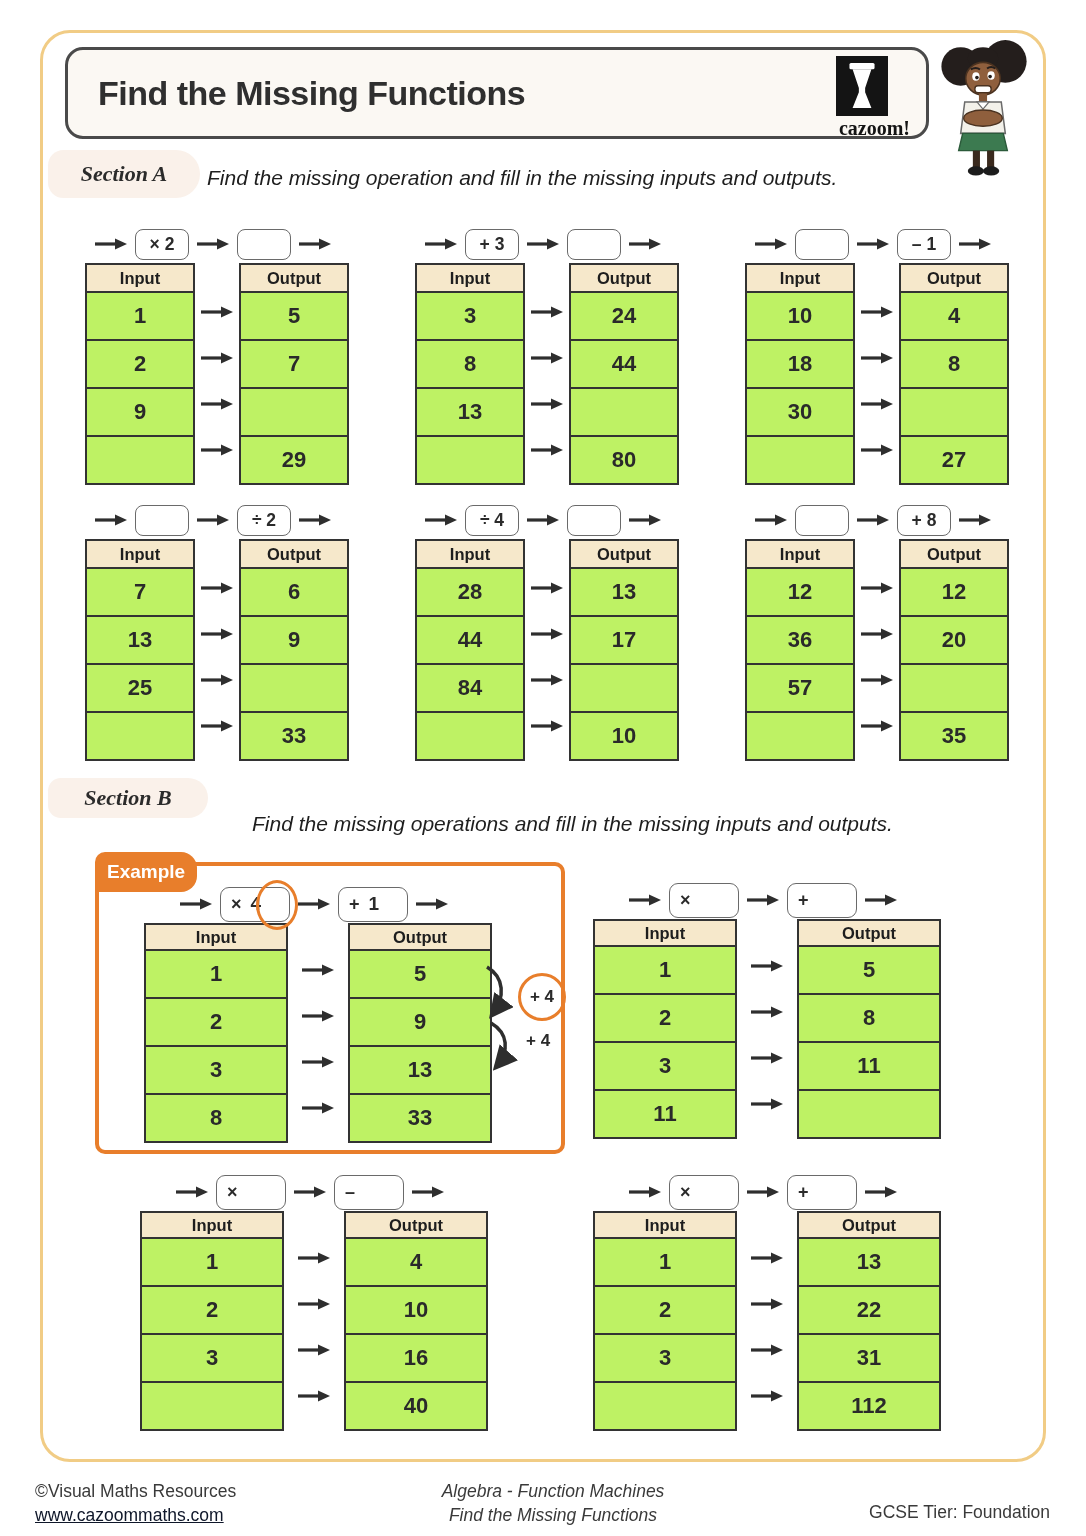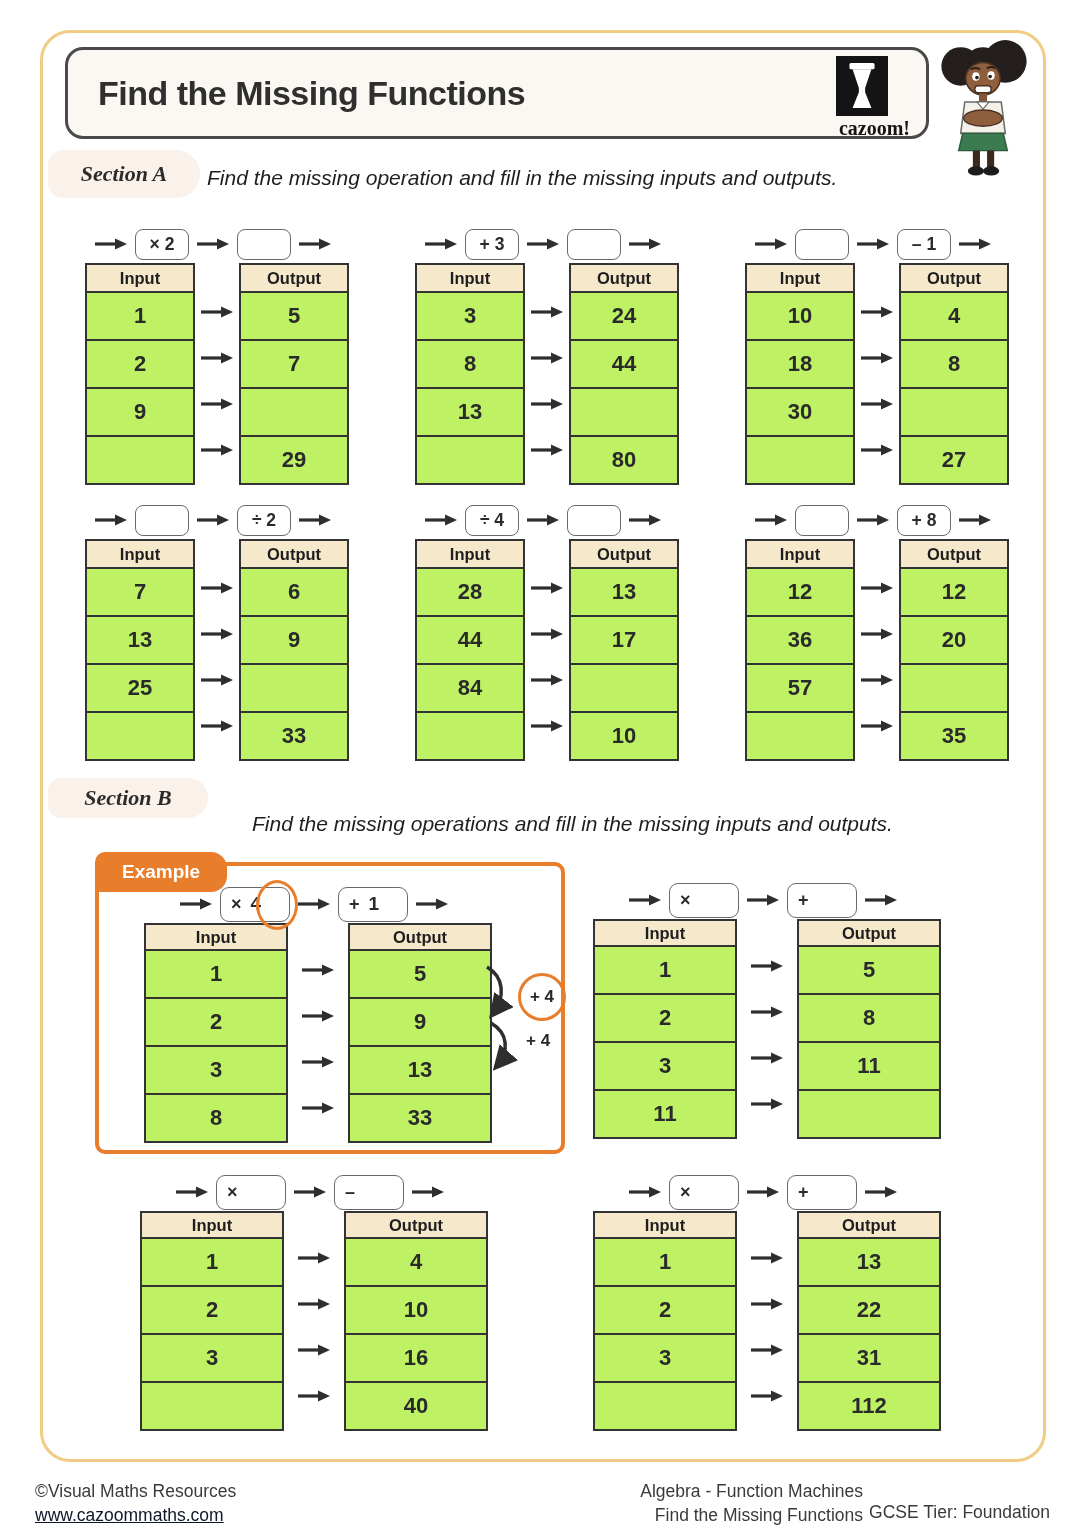--- a/index.html
+++ b/index.html
@@ -62,32 +62,32 @@
   .mid-slot{height:46px;display:flex;align-items:center;justify-content:center;}
 
   .a-problem{position:absolute;width:256px;}
   .b-problem{position:absolute;width:340px;}
 
   
   .example-box{position:absolute;left:95px;top:862px;width:462px;height:284px;
                border:4px solid #e87e2b;border-radius:10px;}
   .example-tab{position:absolute;left:-4px;top:-14px;height:40px;background:#e87e2b;
                border-radius:10px 16px 16px 0;display:flex;align-items:center;
-               padding:0 27px;color:#fff;font-weight:bold;font-size:19px;}
+               padding:0 12px;color:#fff;font-weight:bold;font-size:19px;}
   .example-annot{position:absolute;left:383px;top:95px;width:78px;height:118px;overflow:visible;}
   .annot-label{position:absolute;font-size:17px;font-weight:bold;color:#2a2a2a;white-space:nowrap;}
   .annot-circled{left:419px;top:107px;width:42px;height:42px;border:3.5px solid #e87e2b;
                  border-radius:50%;display:flex;align-items:center;justify-content:center;position:absolute;}
   .annot-plain{left:427px;top:165px;position:absolute;}
 
   
   .footer-left{position:absolute;left:35px;top:1480px;font-size:17.5px;color:#3a3a3a;line-height:1.35;}
   .footer-link{color:#0f172a;text-decoration:underline;cursor:pointer;}
-  .footer-center{position:absolute;left:243px;top:1480px;width:620px;text-align:right;
-                 font-size:17.5px;color:#3a3a3a;line-height:1.35;}
+  .footer-center{position:absolute;left:243px;top:1480px;width:620px;text-align:center;
+                 font-size:17.5px;color:#3a3a3a;line-height:1.35;font-style:italic;}
   .footer-right{position:absolute;right:36px;top:1502px;font-size:17.5px;color:#3a3a3a;}
 </style>
 </head>
 <body>
 
 <div class="page">
   <div class="outer-frame"></div>
 
   <div class="title-box">
     <div class="title-text">Find the Missing Functions</div>

